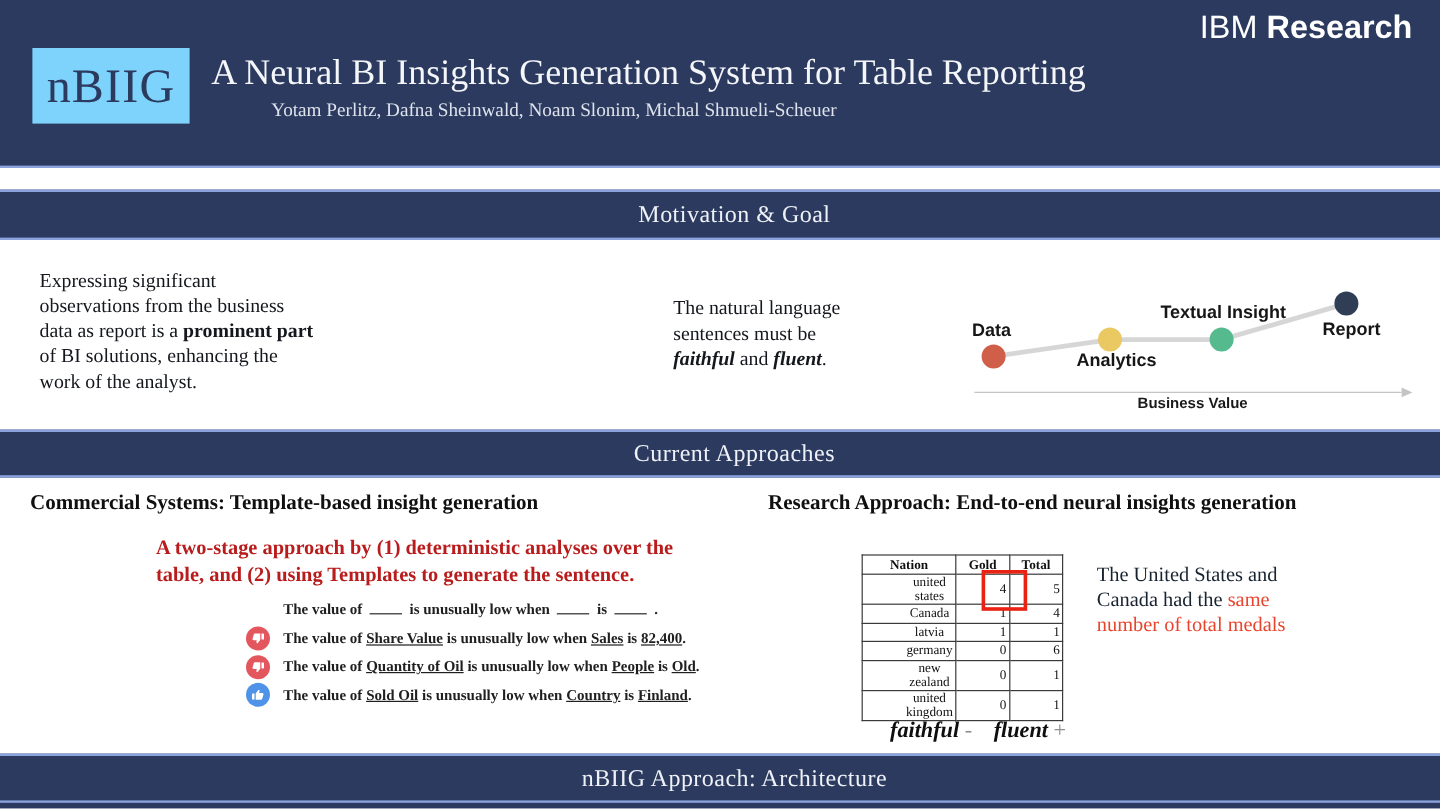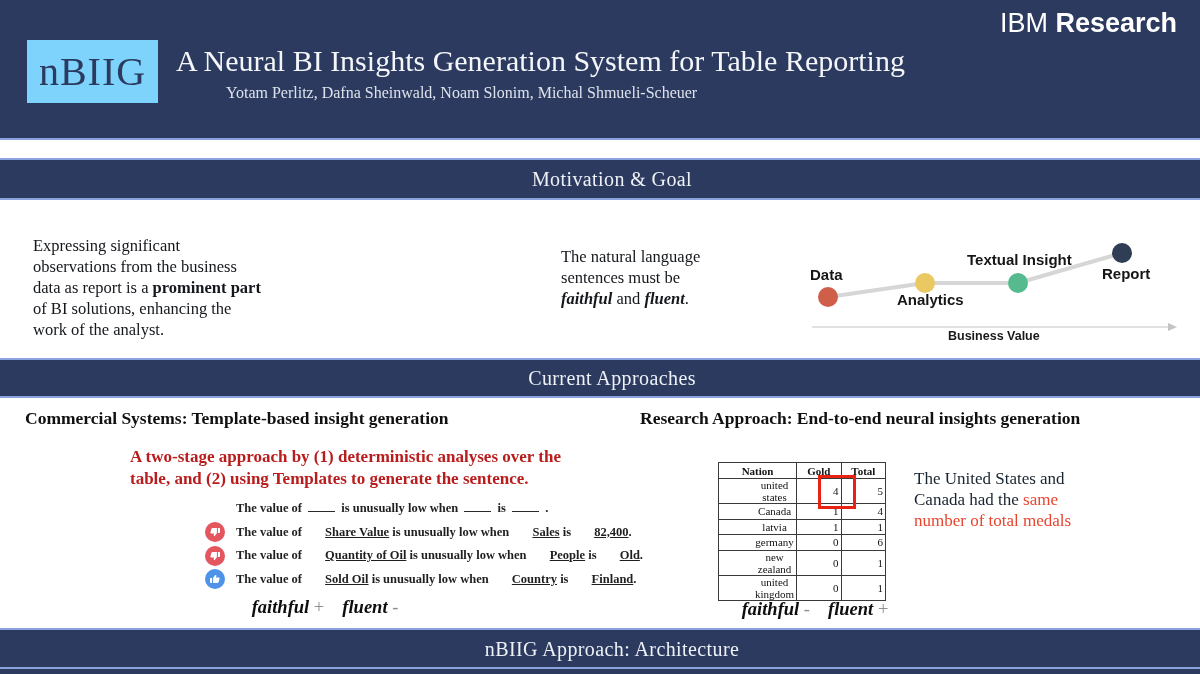--- a/index.html
+++ b/index.html
@@ -22,21 +22,21 @@
   .banner{position:absolute;left:0;width:100%;background:#2b3a5e;box-sizing:border-box;
           border-top:2px solid #8aa2dd;border-bottom:2px solid #8aa2dd;
           color:#eef1f7;text-align:center;font-size:20px;letter-spacing:0.4px;padding-left:24px;}
   #banner-motivation{top:158px;height:42px;line-height:38px;}
   #banner-current{top:358px;height:40px;line-height:36px;}
   #banner-arch{top:628px;height:46px;line-height:38px;border-bottom:none;}
   .arch-hairline{position:absolute;left:0;bottom:5px;width:100%;height:2px;background:#8aa2dd;}
 
   
   .mcol{position:absolute;font-size:16.5px;line-height:1.27;color:#14171c;}
-  #mcol1{left:33px;top:224px;width:228px;margin-top:12px;}
+  #mcol1{left:33px;top:224px;width:228px;}
   #mcol2{left:305px;top:224px;width:237px;}
   #mcol3{left:561px;top:247px;width:160px;}
   .b{font-weight:700;}
   .bi{font-weight:700;font-style:italic;}
 
   
   .diagram{position:absolute;left:780px;top:230px;width:420px;height:120px;}
 
   
   .col-heading{position:absolute;top:408px;font-weight:700;font-size:17.5px;
@@ -46,21 +46,21 @@
   .left-body{position:absolute;left:130px;top:446px;width:455px;text-align:left;
              font-size:17px;line-height:1.3;color:#b91c1c;font-weight:bold;}
 
   .examples{position:absolute;left:205px;top:497px;font-family:Liberation Serif, serif;}
   .ex-row{display:flex;align-items:center;height:23.5px;}
   .ex-icon{width:31px;display:flex;align-items:center;}
   .chip{width:20px;height:20px;border-radius:50%;display:flex;align-items:center;justify-content:center;}
   .chip svg{display:block;}
   .chip.down svg{transform:rotate(180deg);}
   .ex-text{font-size:12.5px;font-weight:700;color:#1f1f1f;white-space:nowrap;}
-  .ex-text .u{text-decoration:underline;margin-left:20px;}
+  .ex-text .u{text-decoration:underline;}
   .ex-text .blank{display:inline-block;width:27px;height:10px;border-bottom:1.6px solid #2a2a2a;margin:0 3px;}
 
   .verdict{position:absolute;font-size:18.5px;color:#0e0e0e;text-align:center;}
   .verdict .w{font-weight:700;font-style:italic;}
   .verdict .sign{color:#8f8f8f;}
   .verdict .gap{display:inline-block;width:18px;}
   #verdict-left{left:175px;top:597px;width:300px;}
   #verdict-right{left:665px;top:599px;width:300px;}
 
   
@@ -148,21 +148,20 @@
         <div class="ex-icon">
           <span class="chip" style="background: rgb(78, 147, 232);">
             <svg viewBox="0 0 24 24" width="12" height="12">
               <path fill="#ffffff" d="M3 10h3.2v10H3c-.6 0-1-.4-1-1v-8c0-.6.4-1 1-1zm5.2 10V10.4c0-.5.2-1 .5-1.4l3.5-4.6c.3-.4.9-.6 1.4-.4.8.2 1.3 1 1.1 1.8L14 9h5.2c1.1 0 2 .9 2 2 0 .2 0 .4-.1.6l-2 6.9c-.3 1-1.2 1.6-2.2 1.6H8.2z"></path>
             </svg>
           </span>
         </div>
         <div class="ex-text"><span>The value of </span><span class="u">Sold Oil</span><span> is unusually low when </span><span class="u">Country</span><span> is </span><span class="u">Finland</span><span>.</span></div>
       </div>
     </div>
-  <div class="verdict" id="verdict-left"><span class="w">faithful</span> <span class="sign">+</span><span class="gap"></span><span class="w">fluent</span> <span class="sign">-</span></div>
 
   <div class="col-heading" id="heading-right">Research Approach: End-to-end neural insights generation</div>
   <table class="medals">
     <colgroup>
         <col style="width:70px">
         <col style="width:32px">
         <col style="width:36px">
       </colgroup>
     <thead>
         <tr>

